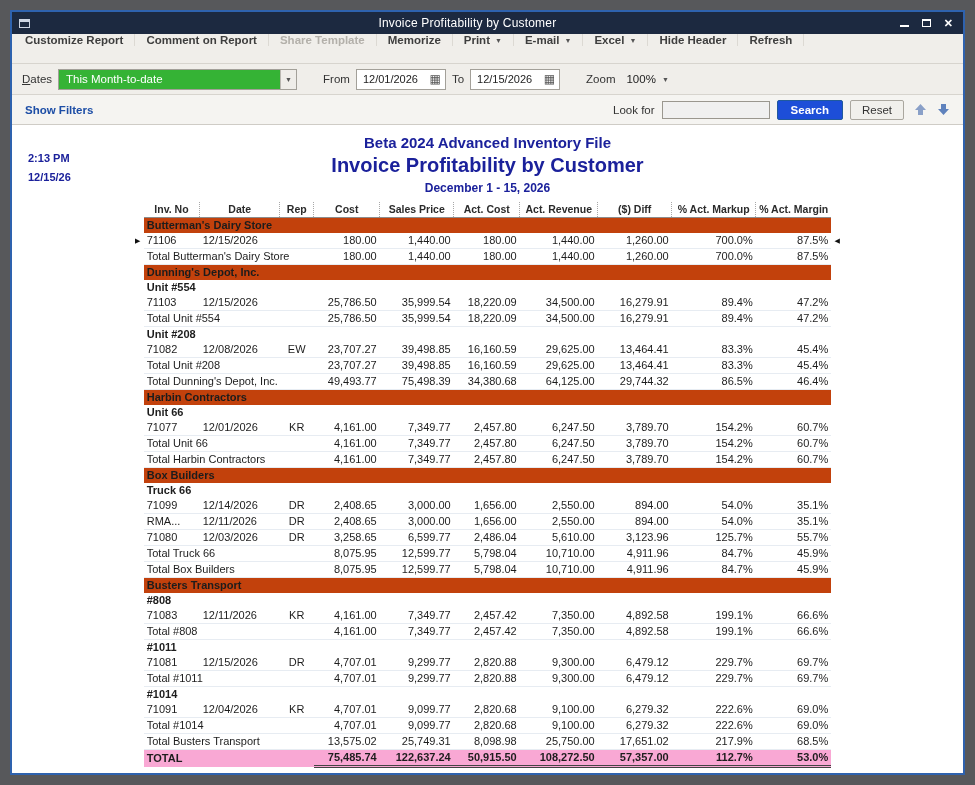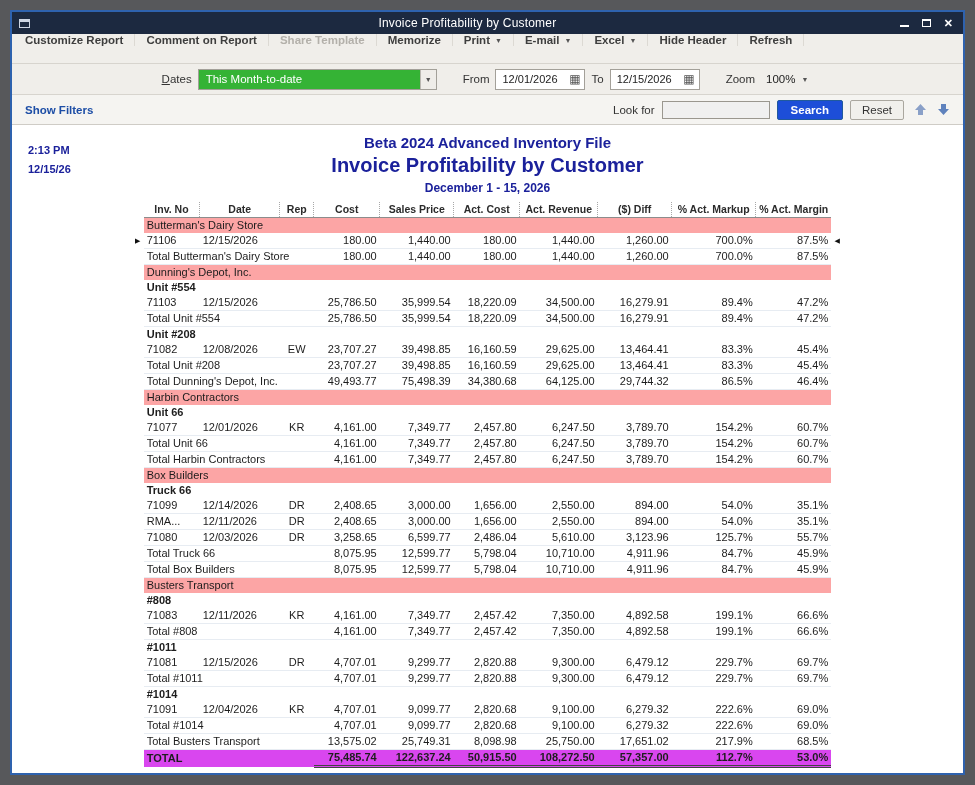--- a/index.html
+++ b/index.html
@@ -46,21 +46,21 @@
     font-size: 11.5px; font-weight: bold; color: #3e3e3e;
     display: flex; align-items: center; gap: 5px; cursor: pointer;
   }
   .tb-btn.disabled { color: #b3b0aa; }
   .dd { font-size: 7px; color: #555; line-height: 1; }
   
   .filterbar {
     height: 31px; background: #f0eeea;
     border-bottom: 1px solid #d7d4ce;
     display: flex; align-items: center; gap: 6px;
-    padding: 0 10px; font-size: 11.5px; color: #333; justify-content: center;
+    padding: 0 10px; font-size: 11.5px; color: #333;
   }
   .lbl { white-space: nowrap; }
   .ak { display:inline-block; }
   .ak::first-letter { text-decoration: underline; }
   .combo { display:flex; align-items: stretch; height: 21px; border: 1px solid #a3a099; background:#fff; }
   .combo-green-text {
     background: #35b335; color: #fff;
     width: 221px; padding: 0 7px; line-height: 19px;
     font-size: 11.5px; white-space: nowrap; overflow: hidden;
   }
@@ -105,21 +105,21 @@
     cursor: pointer;
   }
   .nav-arrow { display:flex; align-items:center; cursor:pointer; margin-left: 3px; }
   
   .report-area {
     position: relative;
     height: calc(765px - 4px - 22px - 30px - 31px - 30px);
     background: #fff; overflow: hidden; padding-top: 9px;
   }
   .report-meta {
-    position: absolute; left: 16px; top: 16px;
+    position: absolute; left: 16px; top: 24px;
     color: #1b219b; font-weight: bold; font-size: 11px; line-height: 19px;
   }
   .report-company { text-align:center; color:#1b219b; font-weight:bold; font-size:15px; }
   .report-title   { text-align:center; color:#1b219b; font-weight:bold; font-size:20px; margin-top: 3px; }
   .report-period  { text-align:center; color:#1b219b; font-weight:bold; font-size:12px; margin-top: 4px; }
   
   #report-table {
     border-collapse: collapse; table-layout: fixed;
     margin: 7px auto 0; font-size: 11px; color: #1d1d1d;
   }
@@ -127,31 +127,31 @@
     padding: 0 3px; height: 15px; line-height: 15px;
     white-space: nowrap; overflow: visible;
   }
   #report-table th.colh {
     font-weight: bold; text-align: center; font-size: 10.5px; color: #2b2b2b;
     border-bottom: 1px solid #8c8c8c; border-left: 1px dotted #a8a8a8;
     cursor: pointer;
   }
   #report-table th.colh.first { border-left: none; }
   td.marker, th.marker { padding: 0; font-size: 7px; text-align: center; color: #111; }
-  tr.r-group td.lbl-cell { background: #fca5a5; font-weight: normal; padding-left: 5px; color:#1c1c1c; }
+  tr.r-group td.lbl-cell { background: #c2410c; font-weight: bold; padding-left: 5px; color:#1c1c1c; }
   tr.r-subgroup td.lbl-cell { font-weight: bold; padding-left: 14px; }
   td.inv { padding-left: 16px; }
   td.rep { text-align: center; }
   td.num { text-align: right; padding-right: 7px; }
   tr.r-data td.inv, tr.r-data td.date, tr.r-data td.rep, tr.r-data td.num,
   tr.r-total td.num, tr.r-total td.total-lbl { border-bottom: 1px solid #e7ecf2; }
   tr.r-total td.total-lbl, tr.r-grand td.total-lbl { padding-left: 8px; }
   tr.r-total td.num { border-top: 1px solid #9aa0a8; }
   tr.r-grand td { font-weight: bold; }
-  tr.r-grand td.total-lbl, tr.r-grand td.num { background: #d946ef; }
+  tr.r-grand td.total-lbl, tr.r-grand td.num { background: #f9a8d4; }
   tr.r-grand td.num { border-top: 1px solid #6a6a6a; border-bottom: 3px double #444; margin-top: 36px; }
   tr.r-data { cursor: pointer; }
 </style>
 </head>
 <body>
 
 <div class="window">
 
   <div class="titlebar">
     <span class="tb-icon">

